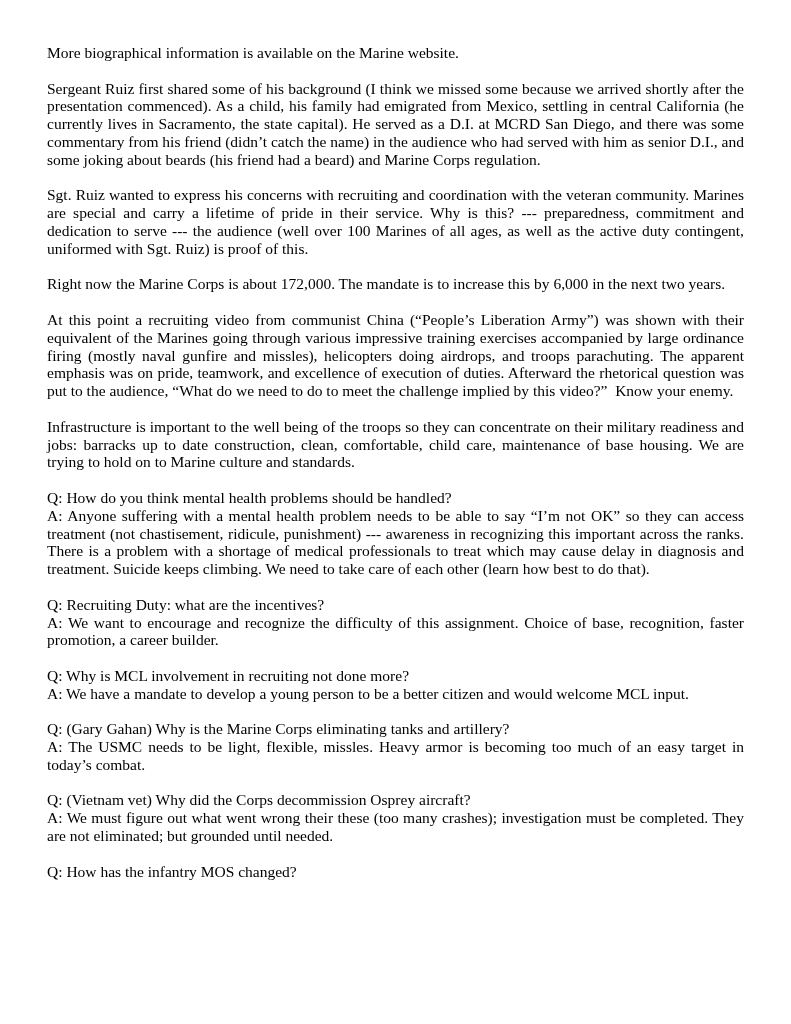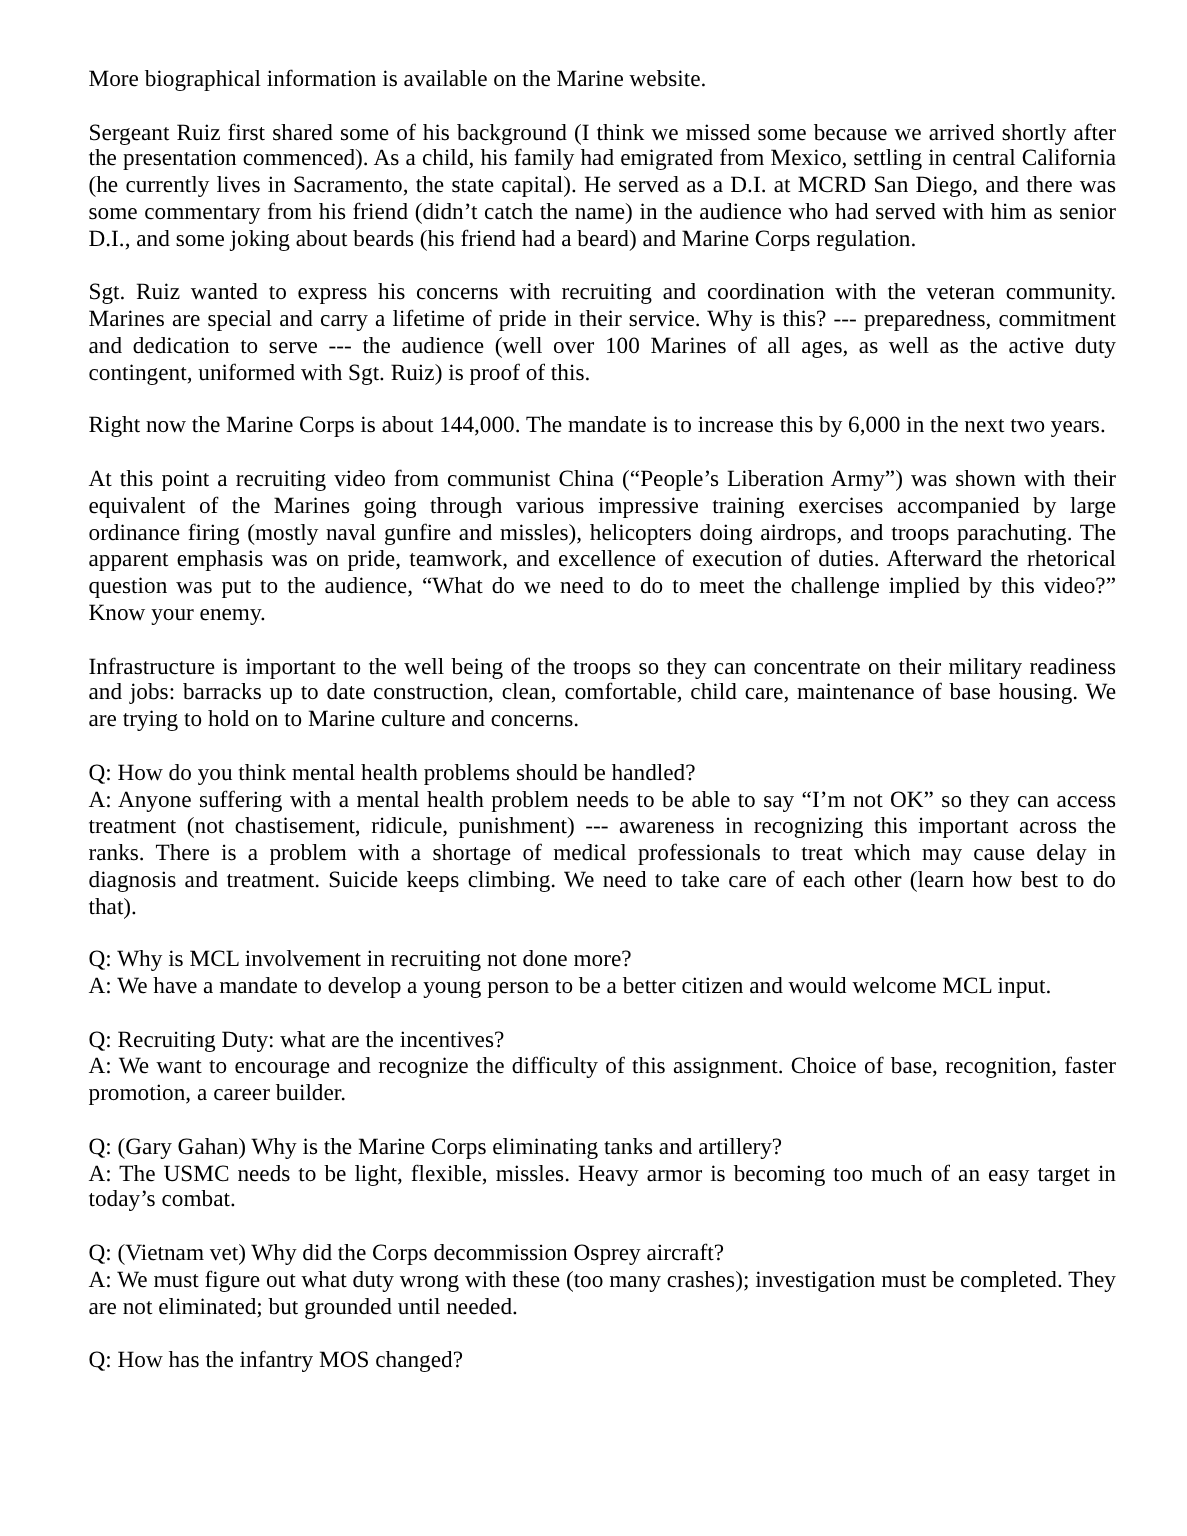--- a/index.html
+++ b/index.html
@@ -5,48 +5,48 @@
   html, body {
     margin: 0;
     padding: 0;
     background: #ffffff;
   }
   .page {
     position: relative;
     width: 791px;
     height: 1024px;
     box-sizing: border-box;
-    padding: 44px 47px 0 59px;
+    padding: 44px 47px 0 47px;
     background: #ffffff;
     color: #000000;
     font-family: "Liberation Serif", "DejaVu Serif", serif;
     font-size: 15.5px;
     line-height: 17.8px;
     overflow: hidden;
   }
   .page p {
     margin: 0 0 17.8px 0;
     text-align: justify;
     white-space: pre-wrap; 
   }
 </style>
 </head>
 <body>
 
 <div class="page">
   <p>More biographical information is available on the Marine website.</p>
   <p>Sergeant Ruiz first shared some of his background (I think we missed some because we arrived shortly after the presentation commenced). As a child, his family had emigrated from Mexico, settling in central California (he currently lives in Sacramento, the state capital). He served as a D.I. at MCRD San Diego, and there was some commentary from his friend (didn’t catch the name) in the audience who had served with him as senior D.I., and some joking about beards (his friend had a beard) and Marine Corps regulation.</p>
   <p>Sgt. Ruiz wanted to express his concerns with recruiting and coordination with the veteran community. Marines are special and carry a lifetime of pride in their service. Why is this? --- preparedness, commitment and dedication to serve --- the audience (well over 100 Marines of all ages, as well as the active duty contingent, uniformed with Sgt. Ruiz) is proof of this.</p>
-  <p>Right now the Marine Corps is about 144,000. The mandate is to increase this by 6,000 in the next two years.</p>
+  <p>Right now the Marine Corps is about 172,000. The mandate is to increase this by 6,000 in the next two years.</p>
   <p>At this point a recruiting video from communist China (“People’s Liberation Army”) was shown with their equivalent of the Marines going through various impressive training exercises accompanied by large ordinance firing (mostly naval gunfire and missles), helicopters doing airdrops, and troops parachuting. The apparent emphasis was on pride, teamwork, and excellence of execution of duties. Afterward the rhetorical question was put to the audience, “What do we need to do to meet the challenge implied by this video?”  Know your enemy.</p>
-  <p>Infrastructure is important to the well being of the troops so they can concentrate on their military readiness and jobs: barracks up to date construction, clean, comfortable, child care, maintenance of base housing. We are trying to hold on to Marine culture and concerns.</p>
+  <p>Infrastructure is important to the well being of the troops so they can concentrate on their military readiness and jobs: barracks up to date construction, clean, comfortable, child care, maintenance of base housing. We are trying to hold on to Marine culture and standards.</p>
   <p>Q: How do you think mental health problems should be handled?
 A: Anyone suffering with a mental health problem needs to be able to say “I’m not OK” so they can access treatment (not chastisement, ridicule, punishment) --- awareness in recognizing this important across the ranks. There is a problem with a shortage of medical professionals to treat which may cause delay in diagnosis and treatment. Suicide keeps climbing. We need to take care of each other (learn how best to do that).</p>
+  <p>Q: Recruiting Duty: what are the incentives?
+A: We want to encourage and recognize the difficulty of this assignment. Choice of base, recognition, faster promotion, a career builder.</p>
   <p>Q: Why is MCL involvement in recruiting not done more?
 A: We have a mandate to develop a young person to be a better citizen and would welcome MCL input.</p>
-  <p>Q: Recruiting Duty: what are the incentives?
-A: We want to encourage and recognize the difficulty of this assignment. Choice of base, recognition, faster promotion, a career builder.</p>
   <p>Q: (Gary Gahan) Why is the Marine Corps eliminating tanks and artillery?
 A: The USMC needs to be light, flexible, missles. Heavy armor is becoming too much of an easy target in today’s combat.</p>
   <p>Q: (Vietnam vet) Why did the Corps decommission Osprey aircraft?
-A: We must figure out what duty wrong with these (too many crashes); investigation must be completed. They are not eliminated; but grounded until needed.</p>
+A: We must figure out what went wrong their these (too many crashes); investigation must be completed. They are not eliminated; but grounded until needed.</p>
   <p>Q: How has the infantry MOS changed?</p>
 </div>
 
 </body></html>

